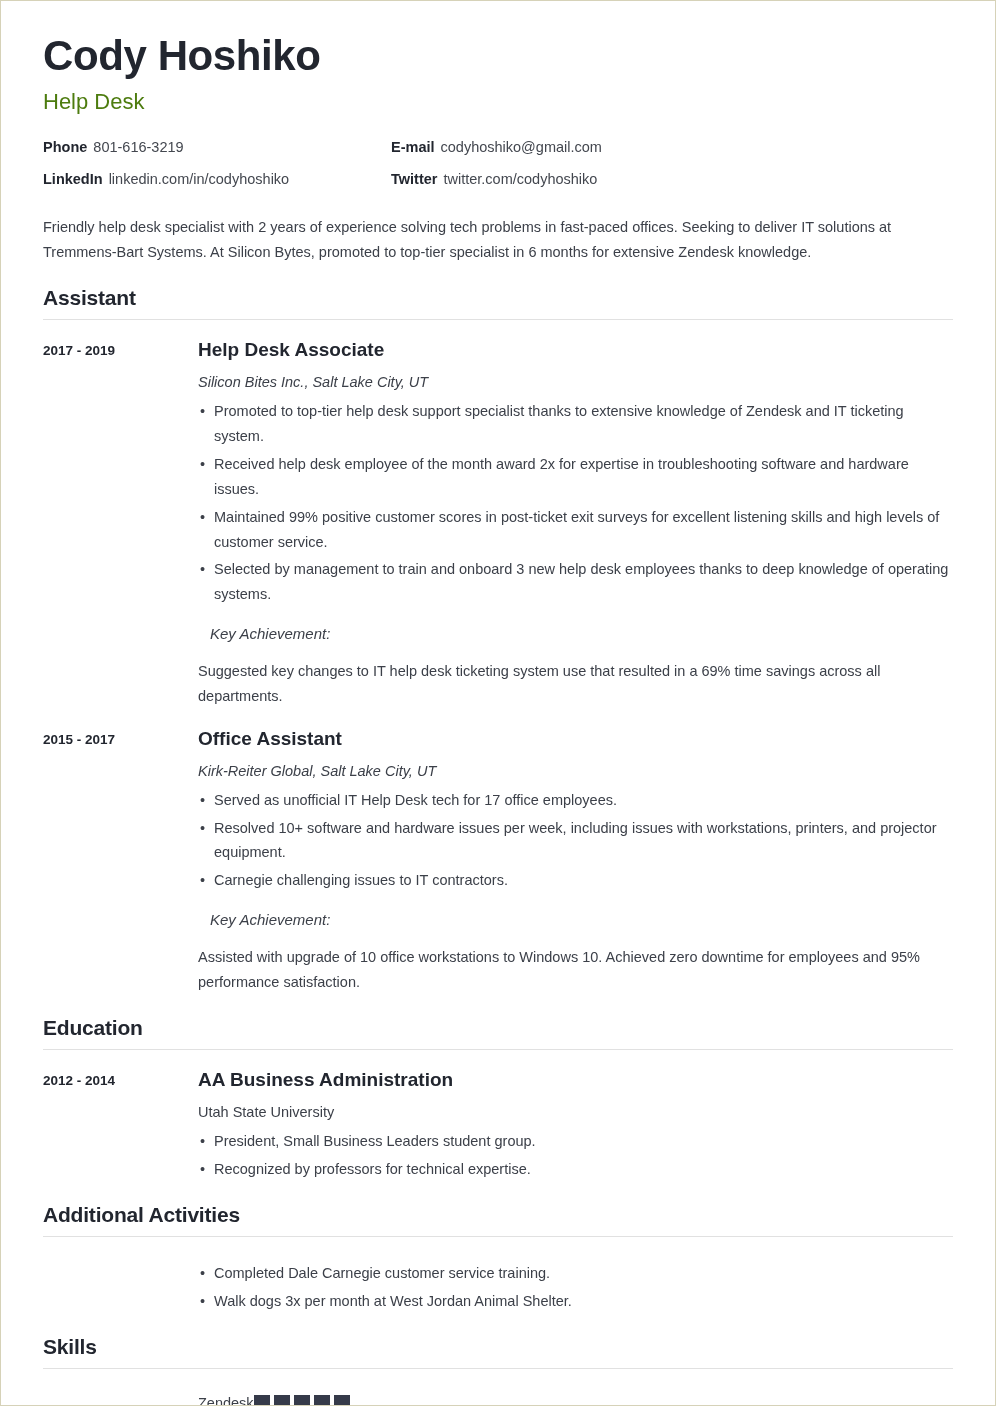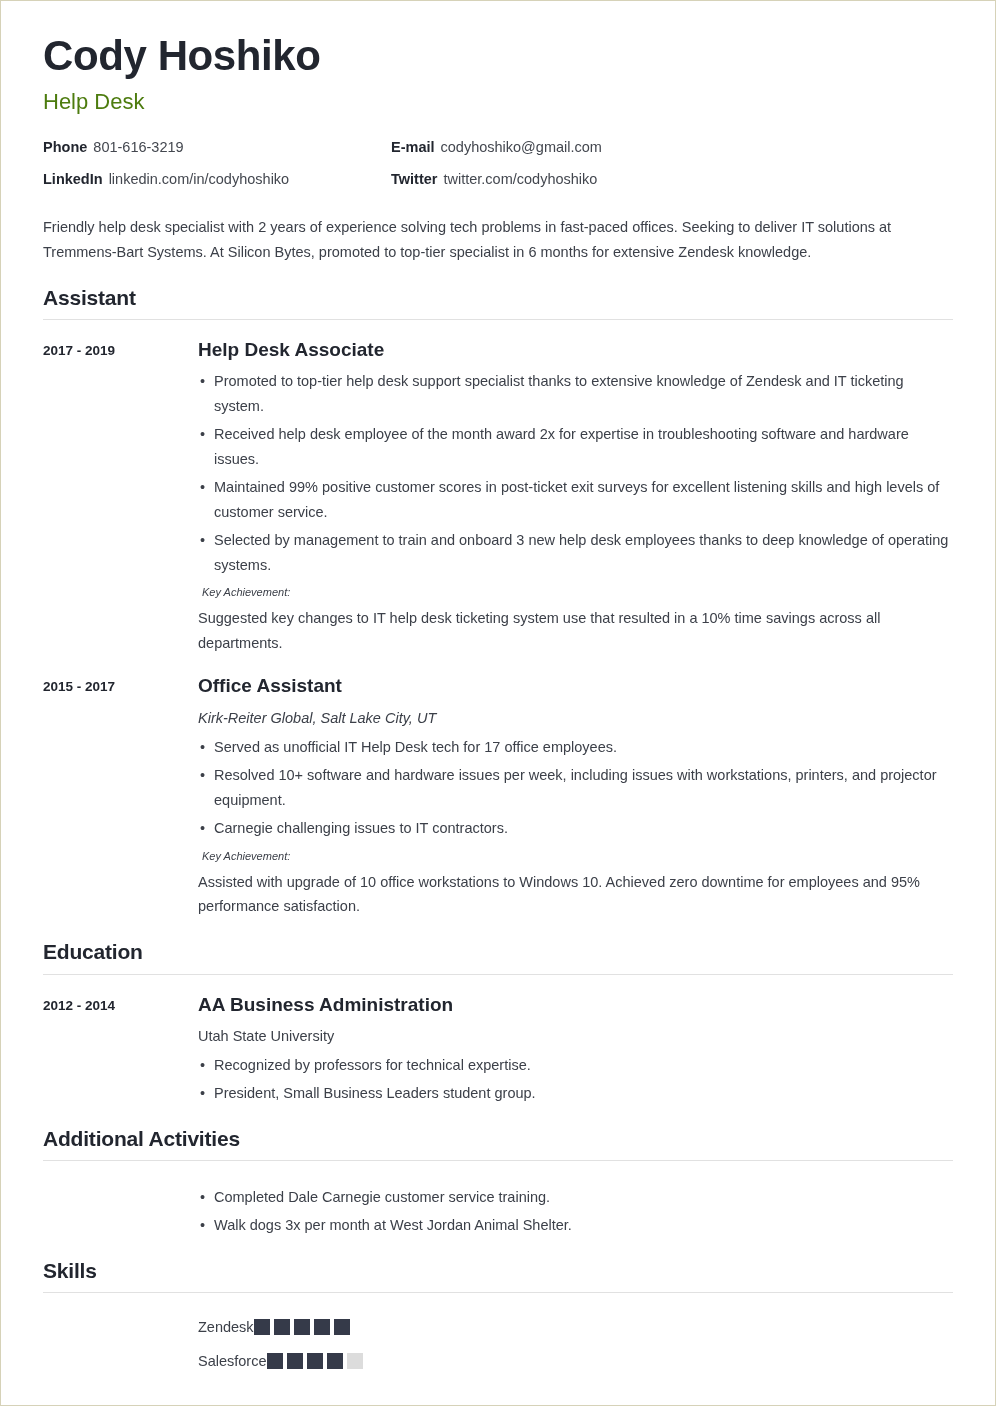--- a/index.html
+++ b/index.html
@@ -153,23 +153,23 @@
     content: "\2022";
     position: absolute;
     left: 2px;
     top: 0;
     color: #3c4049;
     font-size: 14.5px;
     line-height: 1.72;
   }
 
   .key-label {
-    margin: 4px;
+    margin: 12px;
     padding-top: 2px;
-    font-size: 11px;
+    font-size: 15px;
     font-style: italic;
     line-height: 1.72;
     color: #3c4049;
   }
   .key-text {
     margin: 0;
     font-size: 14.5px;
     line-height: 1.72;
     color: #3c4049;
   }
@@ -238,28 +238,29 @@
     </header>
 
     <section class="section">
       <h2 class="section-title">Assistant</h2>
       <div class="section-rule"></div>
 
       <div class="entry">
         <div class="entry-dates">2017 - 2019</div>
         <div class="entry-body">
           <h3 class="entry-role">Help Desk Associate</h3>
+          <p class="entry-org">Silicon Bites Inc., Salt Lake City, UT</p>
           <ul class="bullets">
             <li>Promoted to top-tier help desk support specialist thanks to extensive knowledge of Zendesk and IT ticketing system.</li>
             <li>Received help desk employee of the month award 2x for expertise in troubleshooting software and hardware issues.</li>
             <li>Maintained 99% positive customer scores in post-ticket exit surveys for excellent listening skills and high levels of customer service.</li>
             <li>Selected by management to train and onboard 3 new help desk employees thanks to deep knowledge of operating systems.</li>
           </ul>
           <p class="key-label">Key Achievement:</p>
-          <p class="key-text">Suggested key changes to IT help desk ticketing system use that resulted in a 10% time savings across all departments.</p>
+          <p class="key-text">Suggested key changes to IT help desk ticketing system use that resulted in a 69% time savings across all departments.</p>
         </div>
       </div>
 
       <div class="entry">
         <div class="entry-dates">2015 - 2017</div>
         <div class="entry-body">
           <h3 class="entry-role">Office Assistant</h3>
           <p class="entry-org">Kirk-Reiter Global, Salt Lake City, UT</p>
           <ul class="bullets">
             <li>Served as unofficial IT Help Desk tech for 17 office employees.</li>
@@ -275,22 +276,22 @@
     <section class="section">
       <h2 class="section-title">Education</h2>
       <div class="section-rule"></div>
 
       <div class="entry">
         <div class="entry-dates">2012 - 2014</div>
         <div class="entry-body">
           <h3 class="entry-role">AA Business Administration</h3>
           <p class="entry-org-plain">Utah State University</p>
           <ul class="bullets">
+            <li>President, Small Business Leaders student group.</li>
             <li>Recognized by professors for technical expertise.</li>
-            <li>President, Small Business Leaders student group.</li>
           </ul>
         </div>
       </div>
     </section>
 
     <section class="section">
       <h2 class="section-title">Additional Activities</h2>
       <div class="section-rule"></div>
 
       <div class="activities-wrap">

